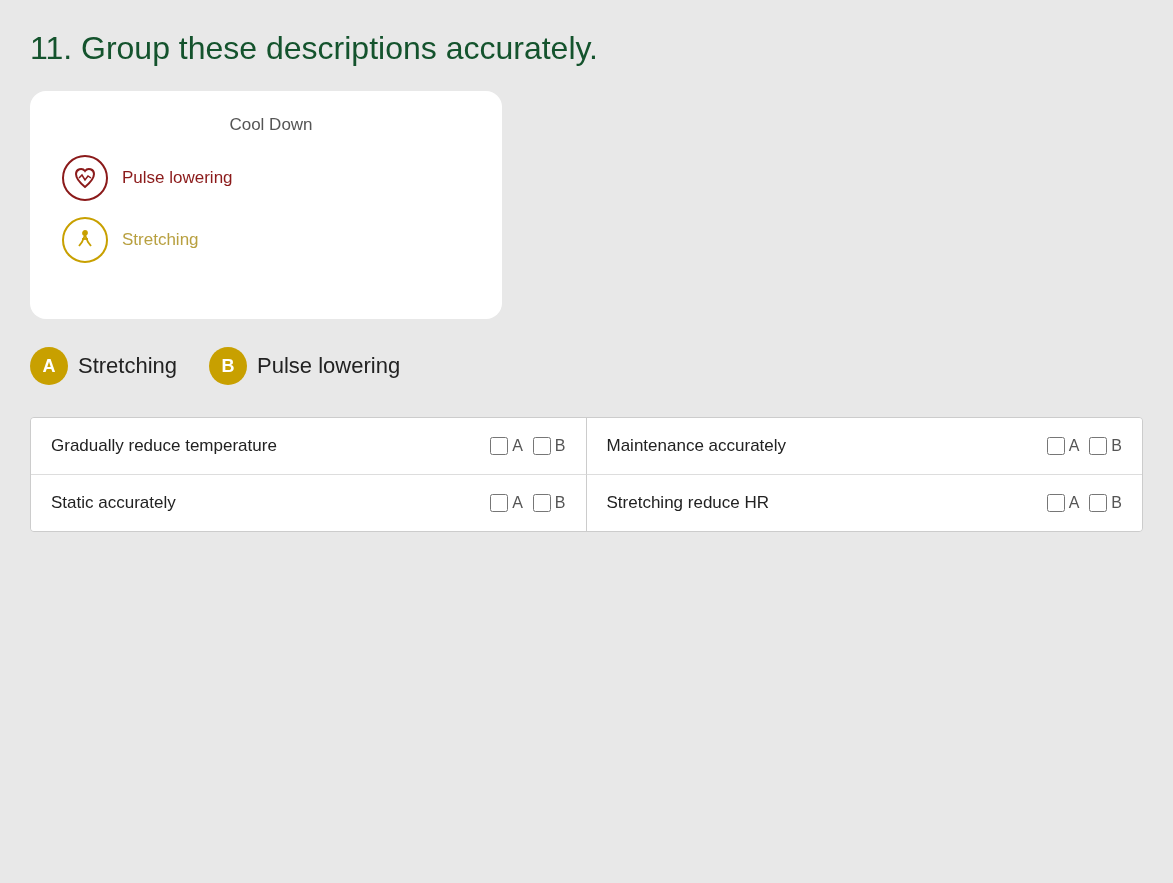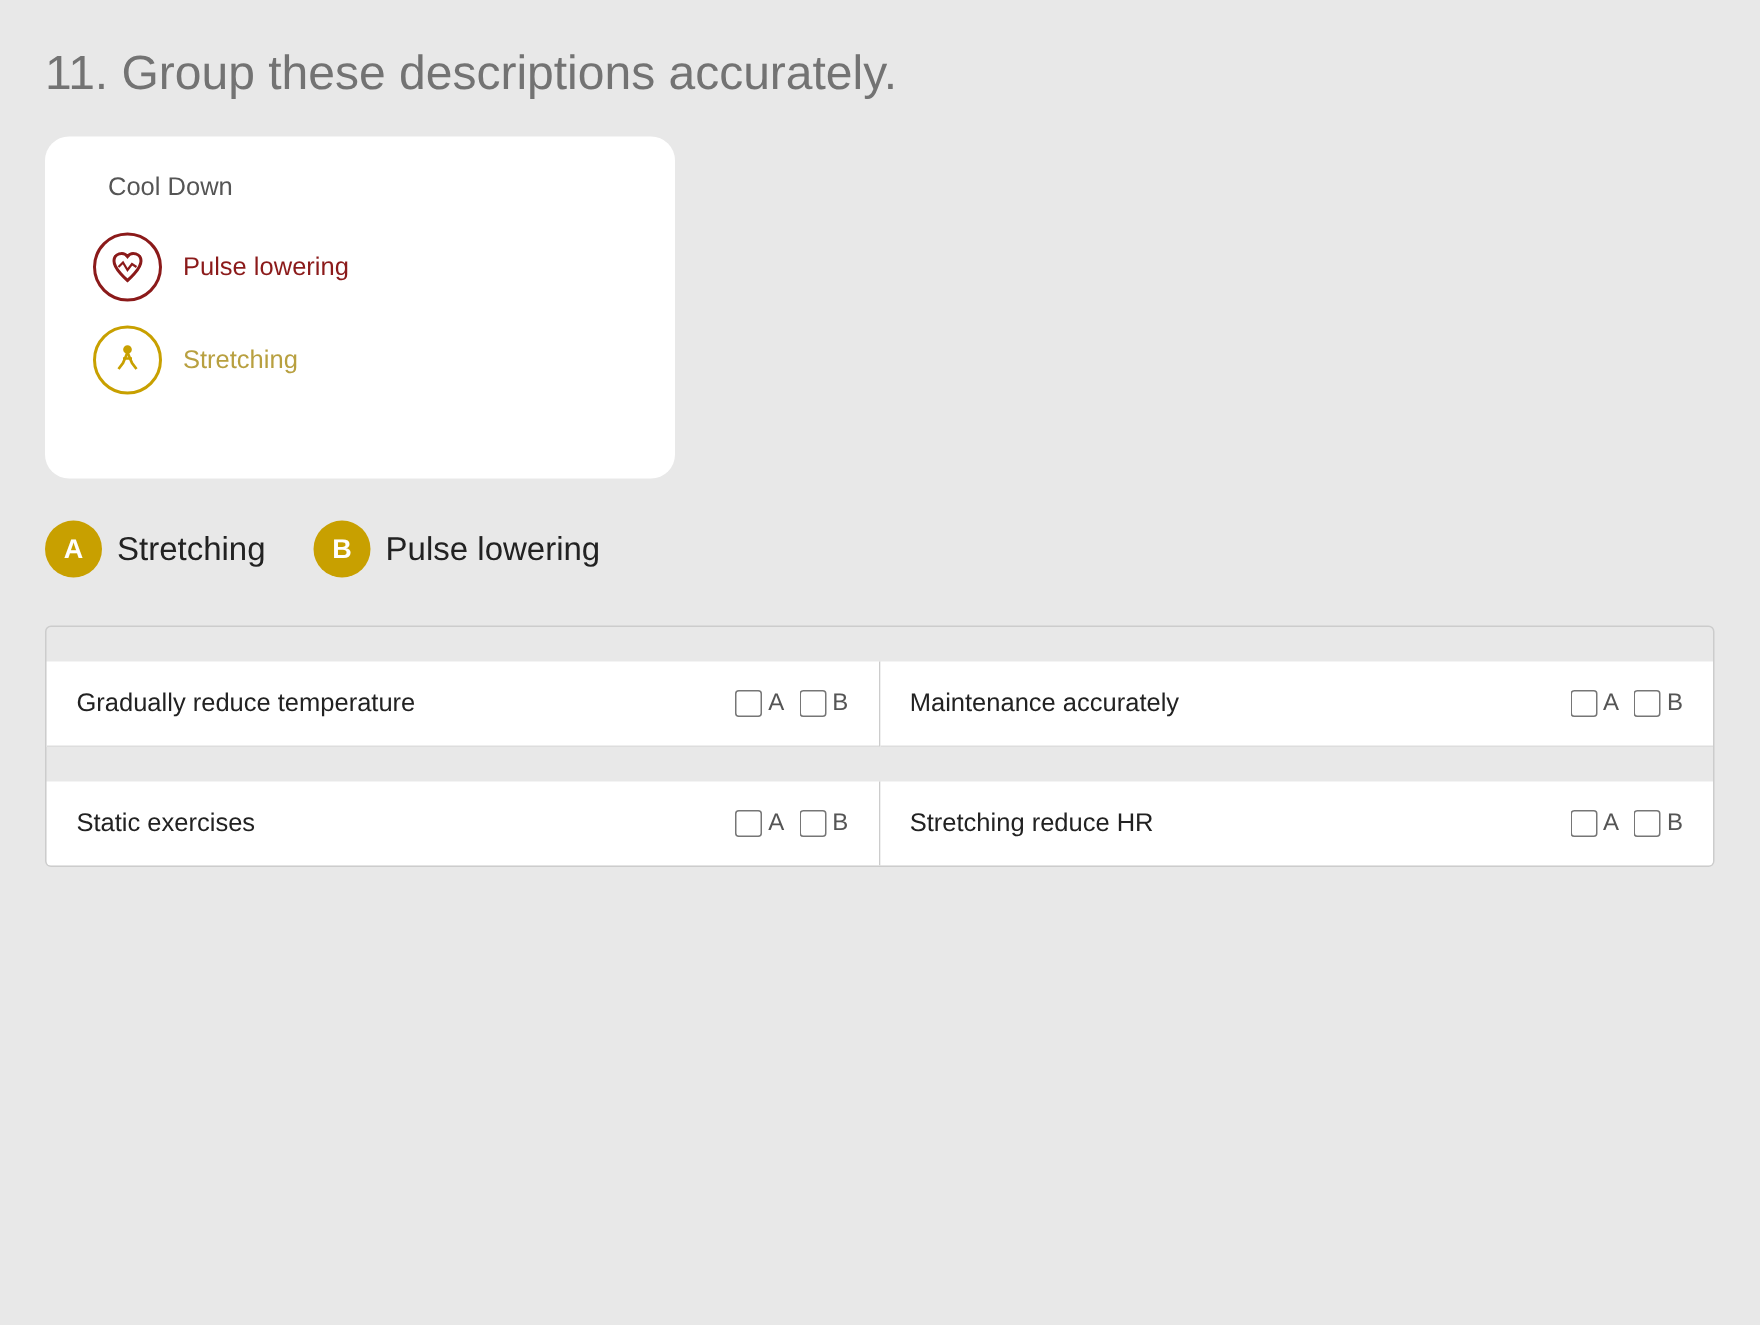--- a/index.html
+++ b/index.html
@@ -8,29 +8,30 @@
       font-family: Arial, sans-serif;
       padding: 30px 30px;
       width: 1173px;
       min-height: 883px;
     }
 
     .question-title {
       font-size: 32px;
       font-weight: 400;
       margin-bottom: 24px;
-      color: #737373;
+      color: #14532d;
     }
 
     .card {
       background: #fff;
       border-radius: 16px;
       padding: 24px 32px 40px 32px;
-      width: 420px;
+      width: 472px;
       margin-bottom: 28px;
+      text-align: center;
     }
 
     .card-header {
       font-size: 17px;
       color: #555;
       margin-bottom: 20px;
       margin-left: 10px;
     }
 
     .card-item {
@@ -123,21 +124,20 @@
 
     .table-cell {
       background: #fff;
       padding: 18px 20px;
       font-size: 17px;
       color: #222;
       border-bottom: 1px solid #ddd;
       display: flex;
       align-items: center;
       justify-content: space-between;
-      margin-top: 23px;
     }
 
     .table-cell:nth-child(odd) {
       border-right: 1px solid #ccc;
     }
 
     .table-cell:last-child,
     .table-cell:nth-last-child(2) {
       border-bottom: none;
     }
@@ -237,21 +237,21 @@
         <label class="radio-option">
           <input type="checkbox" style=""> A
         </label>
         <label class="radio-option">
           <input type="checkbox" style=""> B
         </label>
       </div>
     </div>
 
     <div class="table-cell">
-      <span class="cell-label">Static exercises</span>
+      <span class="cell-label">Static accurately</span>
       <div class="radio-group">
         <label class="radio-option">
           <input type="checkbox" style=""> A
         </label>
         <label class="radio-option">
           <input type="checkbox" style=""> B
         </label>
       </div>
     </div>
 

